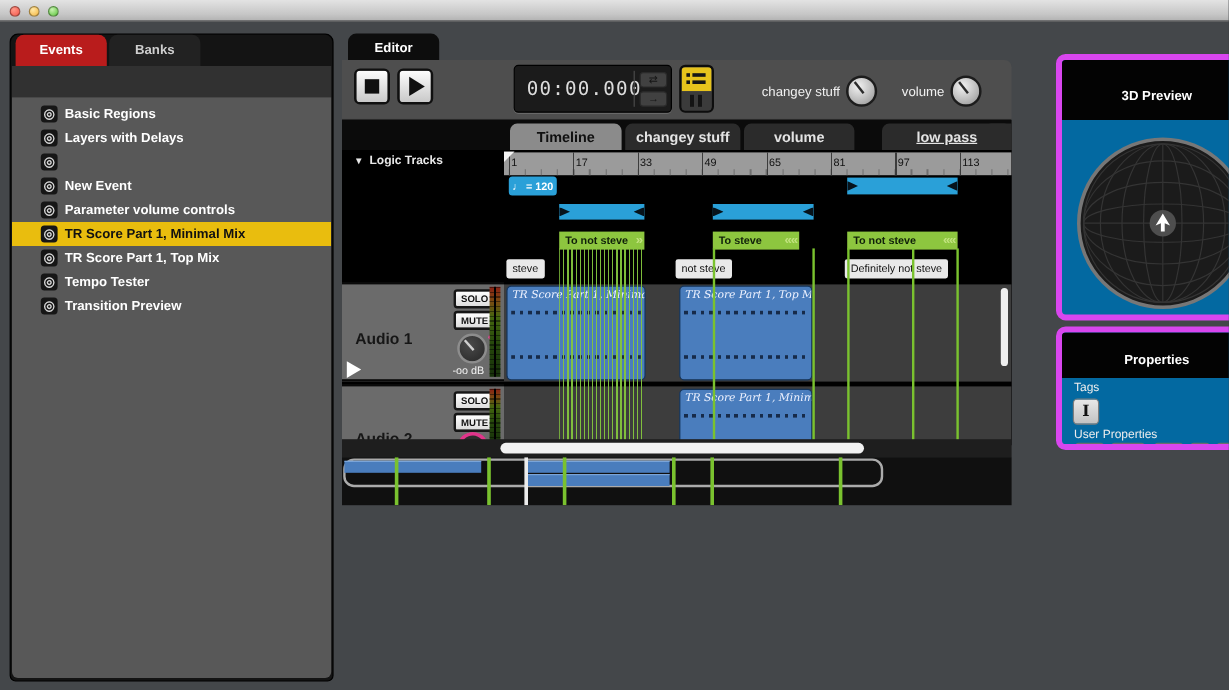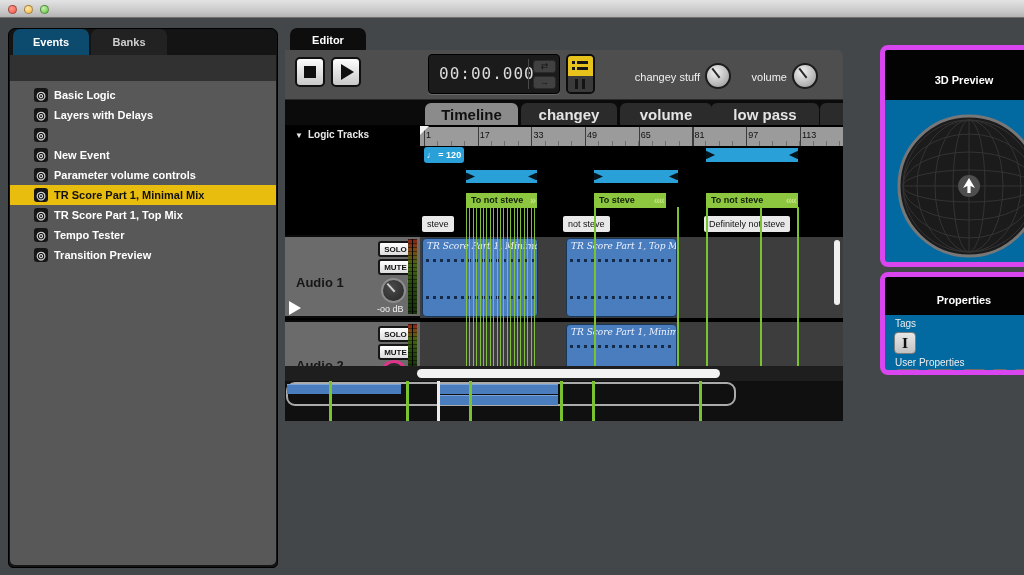--- a/index.html
+++ b/index.html
@@ -16,21 +16,21 @@
   #tl-close{ left:8px; background:radial-gradient(circle at 35% 30%,#ff9a8a,#f4564a); }
   #tl-min  { left:24px; background:radial-gradient(circle at 35% 30%,#ffe9a8,#f5b53e); }
   #tl-zoom { left:40px; background:radial-gradient(circle at 35% 30%,#c8f2b0,#59c439); }
   #title-text { left:0; top:2px; width:1024px; text-align:center; font-size:11px; color:#2e2e2e; }
 
   
   #sidebar { left:8px; top:28px; width:270px; height:540px; background:#141414;
     border-radius:7px 7px 5px 5px; border:1px solid #000; }
   .sb-tab { top:0; height:26px; line-height:26px; text-align:center; font-size:11px;
     font-weight:bold; border-radius:7px 7px 0 0; }
-  .sb-tab.active { background:#0c4a6e; color:#fff; }
+  .sb-tab.active { background:#b91c1c; color:#fff; }
   .sb-tab.inactive { background:#222; color:#cfcfcf; }
   #sb-search-row { left:1px; top:26px; width:266px; height:26px; background:#313131; }
   #sb-search { left:6px; top:30px; width:256px; height:17px; background:#1f1f1f;
     border:1px solid #000; border-radius:9px; }
   .mag { left:7px; top:3px; width:8px; height:8px; border:2px solid #c9c9c9; border-radius:50%; }
   .mag:after { content:""; position:absolute; left:7px; top:8px; width:2px; height:5px;
     background:#c9c9c9; transform:rotate(-45deg); }
   #sb-list { left:1px; top:52px; width:266px; height:484px; background:#585858;
     border-radius:0 0 5px 5px; overflow:hidden; }
   .ev-item { position:absolute; left:0; width:266px; height:20px; color:#fff;
@@ -72,21 +72,21 @@
     background:linear-gradient(90deg,#141414 0 3px,transparent 3px 7px,#141414 7px 10px); }
   .knob-label { top:21px; font-size:11px; color:#f0f0f0; text-align:right; }
   .knob { top:13px; width:26px; height:26px; border-radius:50%;
     background:radial-gradient(circle at 38% 32%,#f2f2f2,#b9b9b9 60%,#8f8f8f);
     border:2px solid #1c1c1c; }
   .knob:after { content:""; position:absolute; left:11px; top:1px; width:2px; height:12px;
     background:#2b2b2b; transform-origin:50% 11px; transform:rotate(-38deg); }
 
   
   #ttab-row { left:285px; top:100px; width:558px; height:25px; background:#0b0b0b; }
-  .ttab { position:absolute; top:3px; height:22px; border-radius:6px 6px 0 0; font-size:15px;
+  .ttab { position:absolute; top:3px; height:22px; border-radius:6px 6px 0 0; font-size:12px;
     font-weight:bold; text-align:center; line-height:23px; }
   .ttab.active { background:#8b8b8b; color:#101010; }
   .ttab.inactive { background:#2b2b2b; color:#e4e4e4; }
   #ttab-partial { left:535px; top:3px; width:23px; height:22px; background:#2b2b2b; border-radius:6px 0 0 0; }
 
   
   #tracks { left:285px; top:125px; width:558px; height:246px; background:#000; overflow:hidden; }
   #left-col { left:0; top:0; width:135px; height:246px; background:#000; }
   #logic-label { left:10px; top:4px; color:#e8e8e8; font-size:10px; font-weight:bold; }
   #logic-label .tri { color:#e8e8e8; font-size:8px; margin-right:5px; }
@@ -197,21 +197,21 @@
         <div class="abs sb-tab inactive" style="left: 82px; width: 76px;">Banks</div>
       </div>
     <div class="abs" id="sb-search-row">
       <div class="abs" id="sb-search">
         <div class="abs mag"></div>
       </div>
     </div>
     <div class="abs" id="sb-list">
         <div class="ev-item" style="top: 4px;">
           <div class="ev-icon">◎</div>
-          <div class="lbl">Basic Logic</div>
+          <div class="lbl">Basic Regions</div>
         </div>
         <div class="ev-item" style="top: 24px;">
           <div class="ev-icon">◎</div>
           <div class="lbl">Layers with Delays</div>
         </div>
         <div class="ev-item" style="top: 44px;">
           <div class="ev-icon">◎</div>
         </div>
         <div class="ev-item" style="top: 64px;">
           <div class="ev-icon">◎</div>
@@ -262,21 +262,21 @@
     <div class="abs knob" style="left:420px;"></div>
     <div class="abs knob-label" style="left:415px; width:87px;">volume</div>
     <div class="abs knob" style="left:507px;"></div>
   </div>
 
   <div class="abs" id="ttab-row">
     <div class="abs" id="ttab-partial"></div>
   <div class="ttab active" style="left: 140px; width: 93px;">Timeline</div>
       <div class="ttab inactive" style="left: 236px; width: 96px;">changey stuff</div>
       <div class="ttab inactive" style="left: 335px; width: 92px;">volume</div>
-      <div class="ttab inactive" style="left: 426px; width: 108px;">low pass</div>
+      <div class="ttab inactive" style="left: 450px; width: 108px; text-decoration: underline;">low pass</div>
     </div>
 
   <div class="abs" id="tracks">
     <div class="abs" id="left-col">
       <div class="abs" id="logic-label"><span class="tri">▼</span><span>Logic Tracks</span></div>
 
       <div class="trk-head" style="top:110px; height:83px;">
         <div class="trk-name" style="top:38px;">Audio 1</div>
         <div class="sm-btn" style="top:4px;">SOLO</div>
         <div class="sm-btn" style="top:22px;">MUTE</div>

